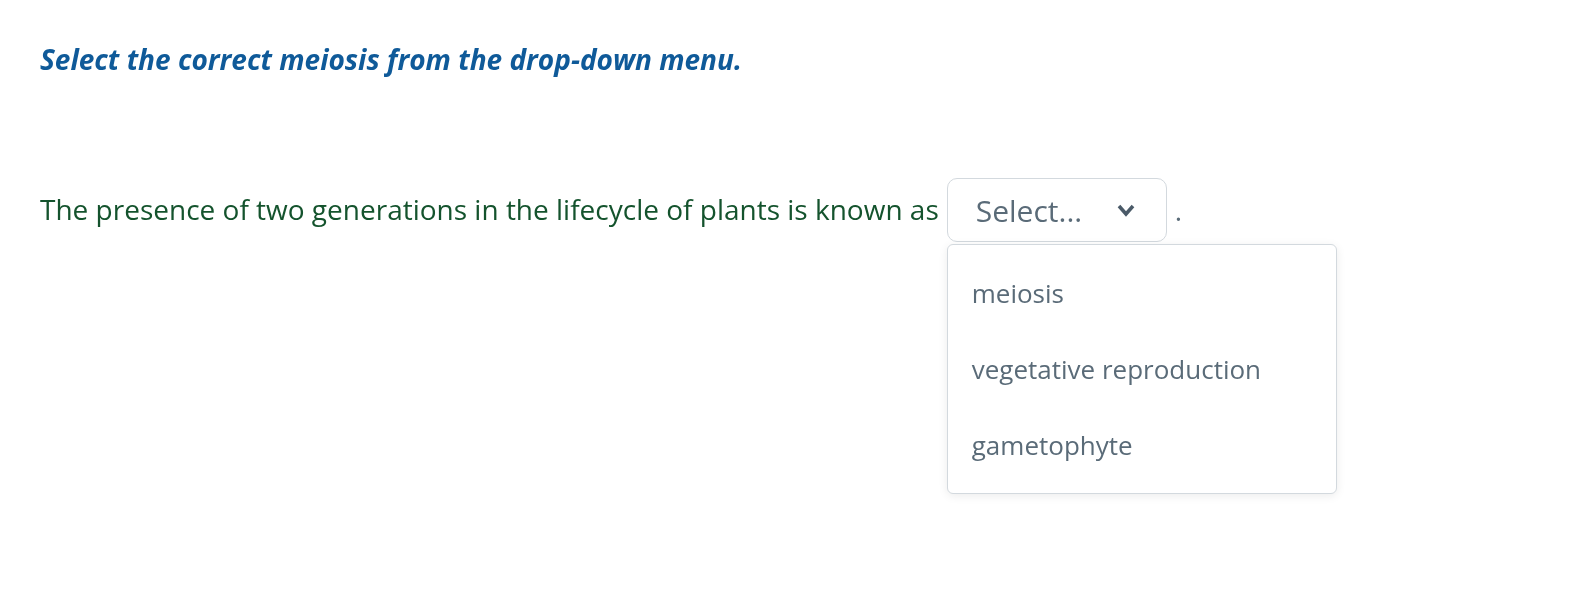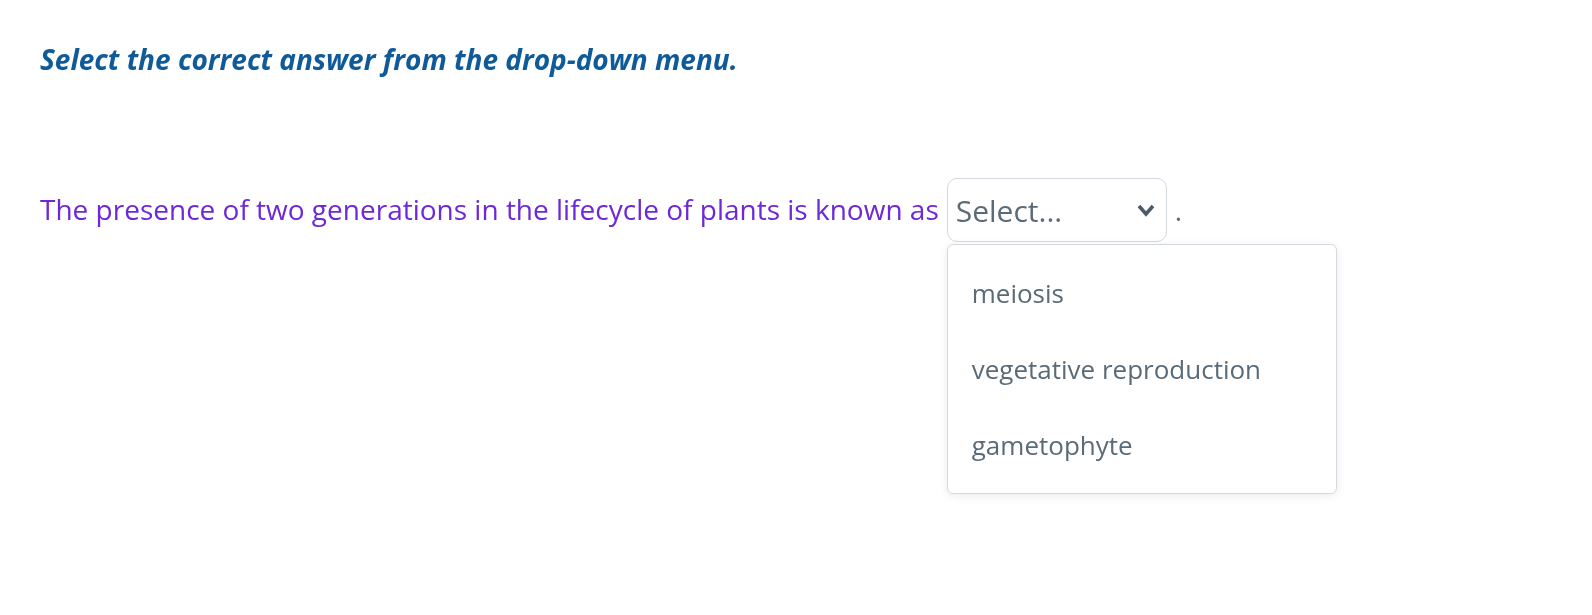--- a/index.html
+++ b/index.html
@@ -21,38 +21,38 @@
       font-weight: 700;
       font-style: italic;
       margin-bottom: 100px;
     }
     .question-line {
       display: flex;
       align-items: center;
       flex-wrap: nowrap;
     }
     .question-text {
-      color: #6d28d9;
+      color: #14532d;
       font-size: 28px;
       font-weight: 400;
       line-height: 1.4;
     }
     .dropdown-wrapper {
       position: relative;
       display: inline-block;
       margin-left: 8px;
       margin-right: 4px;
     }
     .dropdown-button {
       display: flex;
       align-items: center;
       justify-content: space-between;
       border: 1px solid #d3d9de;
       border-radius: 10px;
-      padding: 14px 8px;
+      padding: 14px 28px;
       background: #ffffff;
       cursor: pointer;
       min-width: 220px;
       height: 64px;
     }
     .dropdown-label {
       color: #5a6b78;
       font-size: 30px;
       font-weight: 400;
     }
@@ -90,21 +90,21 @@
     }
     .period {
       color: #5a6b78;
       font-size: 28px;
       margin-left: 4px;
     }
   </style>
 </head>
 <body>
 
-<div class="instruction">Select the correct answer from the drop-down menu.</div>
+<div class="instruction">Select the correct meiosis from the drop-down menu.</div>
 
 <div class="question-line">
   <span class="question-text">The presence of two generations in the lifecycle of plants is known as</span>
 
   <div class="dropdown-wrapper">
     <div class="dropdown-button">
       <span class="dropdown-label">Select...</span>
       <span class="chevron-icon">
         <svg viewBox="0 0 24 24">
             <polyline points="5 8 12 16 19 8"></polyline>

